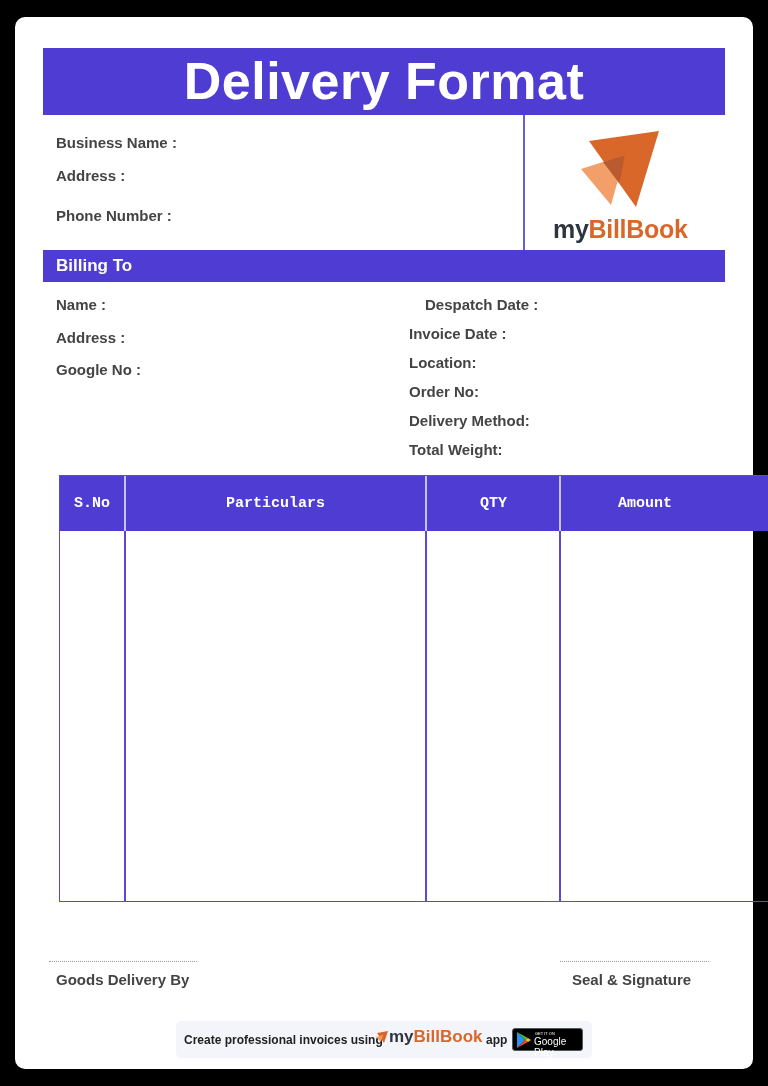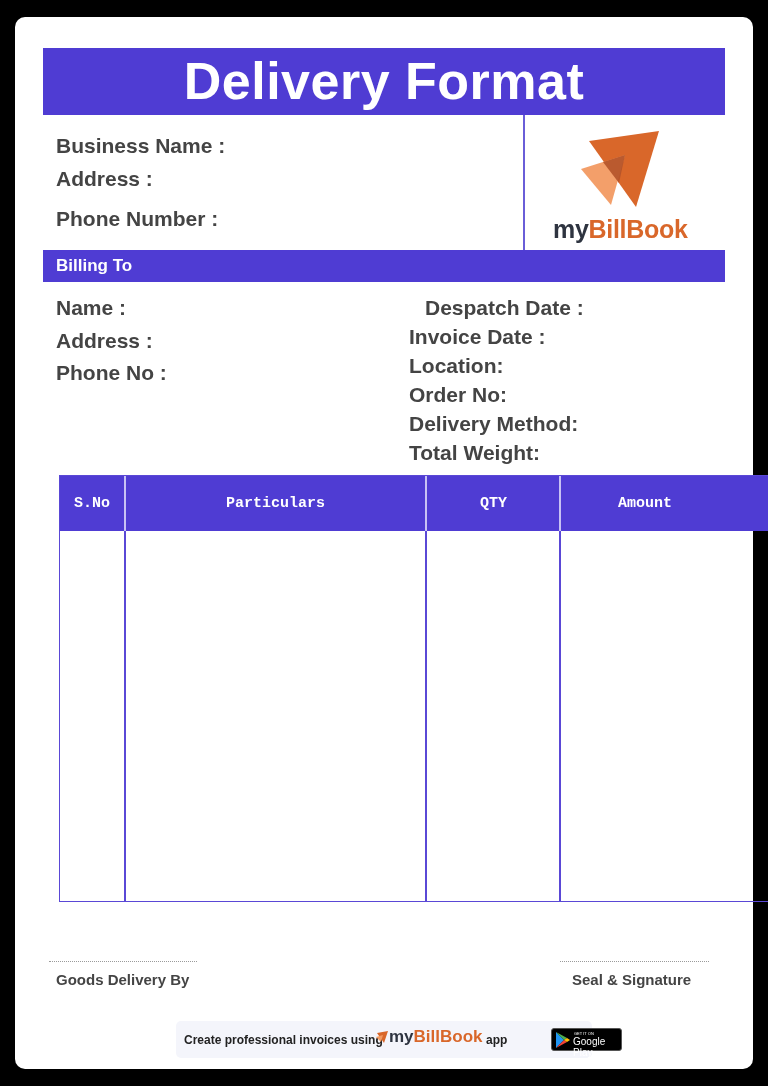--- a/index.html
+++ b/index.html
@@ -9,21 +9,21 @@
     position: absolute; left: 15px; top: 17px; width: 738px; height: 1052px;
     background: #ffffff; border-radius: 10px;
   }
   .title-bar {
     position: absolute; left: 28px; top: 31px; width: 682px; height: 67px;
     background: #4f3cd3; color: #fff; text-align: center;
     font-weight: bold; font-size: 52px; line-height: 67px; letter-spacing: 0.5px;
   }
   .biz-section { position: absolute; left: 28px; top: 98px; width: 682px; height: 135px; }
   .biz-fields { position: absolute; left: 13px; top: 0; }
-  .field { position: absolute; white-space: nowrap; font-size: 21px; font-weight: bold; color: #444; }
+  .field { position: absolute; white-space: nowrap; font-size: 15px; font-weight: bold; color: #444; }
   .vdivider { position: absolute; left: 480px; top: 0; width: 1.5px; height: 135px; background: #6a5ed8; }
   .logo-box { position: absolute; left: 482px; top: 0; width: 200px; height: 135px; }
   .logo-svg { position: absolute; left: 56px; top: 16px; }
   .logo-text { position: absolute; left: 28px; top: 100px; font-size: 25px; font-weight: bold; letter-spacing: -0.3px; }
   .logo-my { color: #2e3440; }
   .logo-bb { color: #d9672a; }
   .billing-bar {
     position: absolute; left: 28px; top: 233px; width: 682px; height: 32px;
     background: #4f3cd3; color: #fff; font-size: 17px; font-weight: bold;
     line-height: 32px; padding-left: 13px;
@@ -41,21 +41,21 @@
   .sig-label { position: absolute; top: 954px; font-size: 15px; font-weight: bold; color: #444; }
   .promo {
     position: absolute; left: 161px; top: 1004px; width: 416px; height: 37px;
     background: #f4f5fb; border-radius: 5px; font-size: 12px; color: #222;
   }
   .promo-text { position: absolute; left: 8px; top: 12px; font-weight: bold; }
   .promo-logo { position: absolute; left: 200px; top: 6px; font-size: 17px; font-weight: bold; }
   .promo-app { position: absolute; left: 310px; top: 12px; font-weight: bold; }
   .gplay {
     position: absolute; left: 336px; top: 7px; width: 71px; height: 23px;
-    background: #000; border-radius: 3px; border: 1px solid #555; margin-left: 39px;
+    background: #000; border-radius: 3px; border: 1px solid #555;
   }
   .gplay-small { position: absolute; left: 22px; top: 2px; font-size: 4px; color: #fff; }
   .gplay-big { position: absolute; left: 21px; top: 7px; font-size: 10px; color: #fff; }
 </style>
 </head>
 <body>
 
 <div class="page">
 
   <div class="title-bar">Delivery Format</div>
@@ -75,21 +75,21 @@
       </svg>
       <div class="logo-text"><span class="logo-my">my</span><span class="logo-bb">BillBook</span></div>
     </div>
   </div>
 
   <div class="billing-bar">Billing To</div>
 
   <div>
     <div class="field" style="left:41px; top:279px;">Name :</div>
     <div class="field" style="left:41px; top:312px;">Address :</div>
-    <div class="field" style="left:41px; top:344px;">Phone No :</div>
+    <div class="field" style="left:41px; top:344px;">Google No :</div>
   </div>
 
   <div>
     <div class="field" style="left:394px; top:279px;margin-left:16px;">Despatch Date :</div>
     <div class="field" style="left:394px; top:308px;">Invoice Date :</div>
     <div class="field" style="left:394px; top:337px;">Location:</div>
     <div class="field" style="left:394px; top:366px;">Order No:</div>
     <div class="field" style="left:394px; top:395px;">Delivery Method:</div>
     <div class="field" style="left:394px; top:424px;">Total Weight:</div>
   </div>

